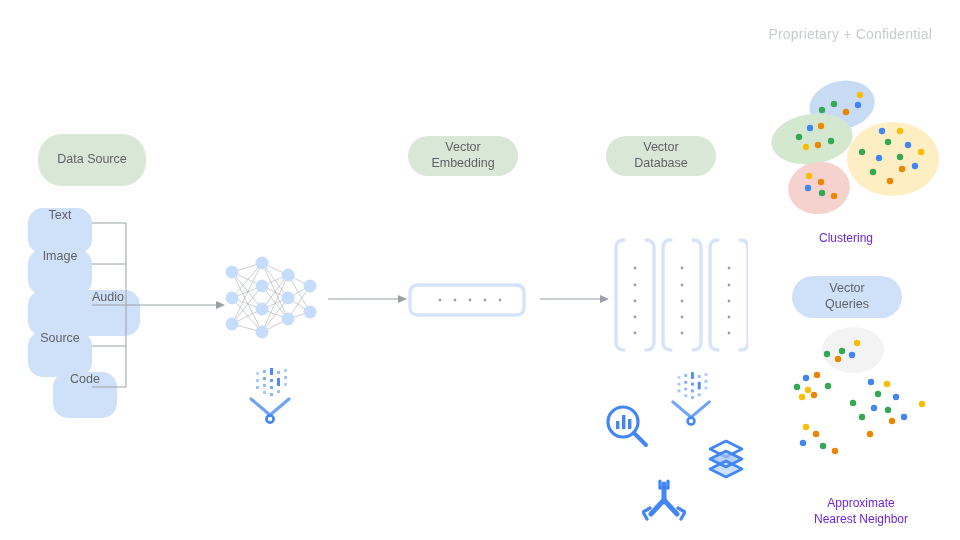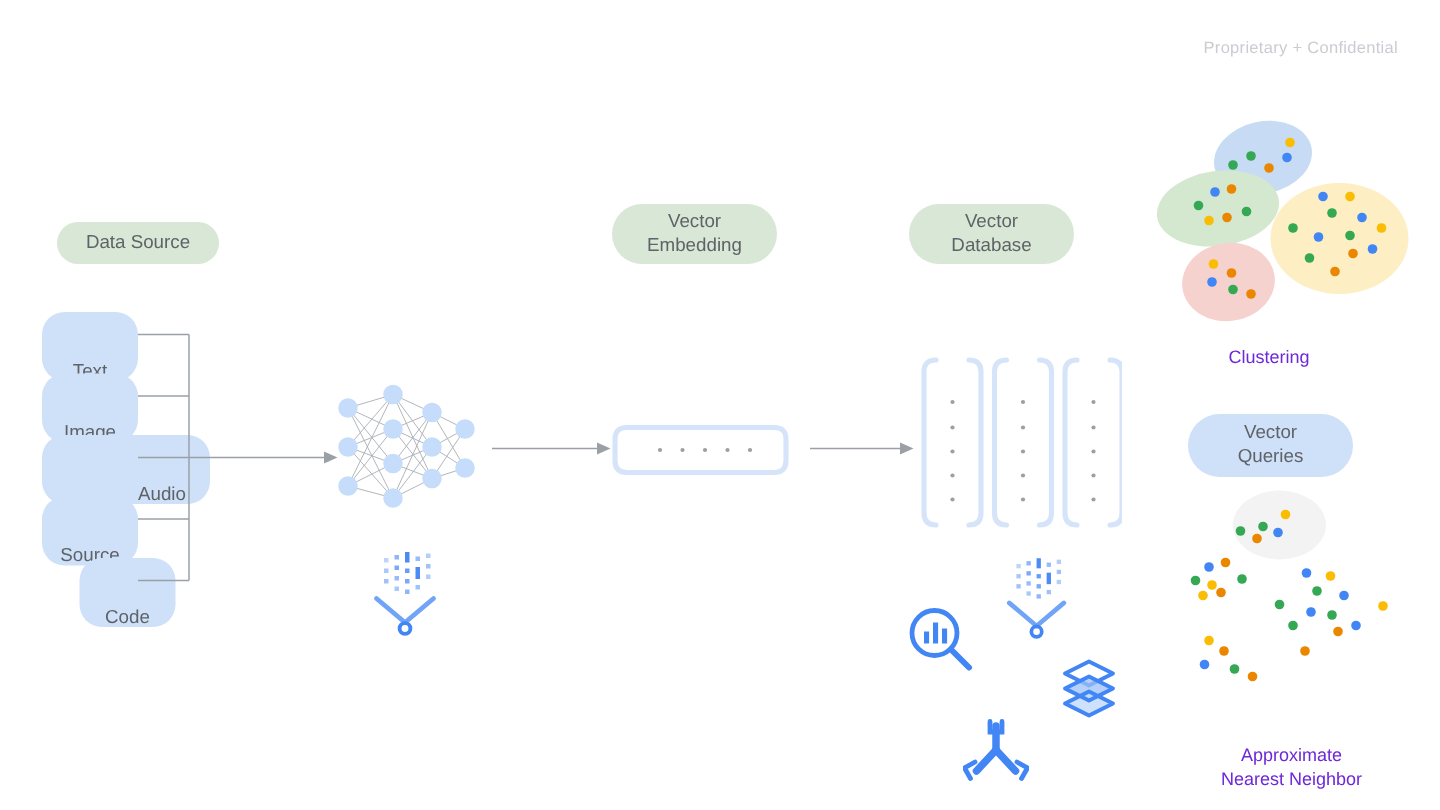--- a/index.html
+++ b/index.html
@@ -18,21 +18,21 @@
   .stage {
     position: absolute;
     left: 0; top: 0;
     width: 960px;
     height: 540px;
   }
   .confidential {
     position: absolute;
     right: 28px;
     top: 26px;
-    font-size: 11px;
+    font-size: 14px;
     color: #c9ccd1;
     letter-spacing: 0.2px;
     white-space: nowrap;
   }
   
   .pill-green {
     position: absolute;
     background: #d9e7d6;
     border-radius: 24px;
     display: flex;
@@ -60,21 +60,21 @@
   }
   
   .src-box {
     position: absolute;
     left: 28px;
     width: 64px;
     height: 46px;
     background: #cfe0f9;
     border-radius: 15px;
     display: flex;
-    align-items: flex-end;
+    align-items: flex-start;
     justify-content: center;
     font-size: 12.5px;
     color: #5f6368;
   }
   
   .caption {
     position: absolute;
     text-align: center;
     font-size: 12px;
     color: #6d28d9;
@@ -83,21 +83,21 @@
   svg { display: block; }
   .layer { position: absolute; }
 </style>
 </head>
 <body>
 
 <div class="stage">
 
   <div class="confidential">Proprietary + Confidential</div>
 
-  <div class="pill-green" style="left:38px; top:148px; width:108px; height:28px;">
+  <div class="pill-green" style="left:38px; top:134px; width:108px; height:52px;">
     <span>Data Source</span>
   </div>
   <div class="pill-green" style="left:408px; top:136px; width:110px; height:40px;">
     <span style="white-space:pre-line">Vector
 Embedding</span>
   </div>
   <div class="pill-green" style="left:606px; top:136px; width:110px; height:40px;">
     <span style="white-space:pre-line">Vector
 Database</span>
   </div>

